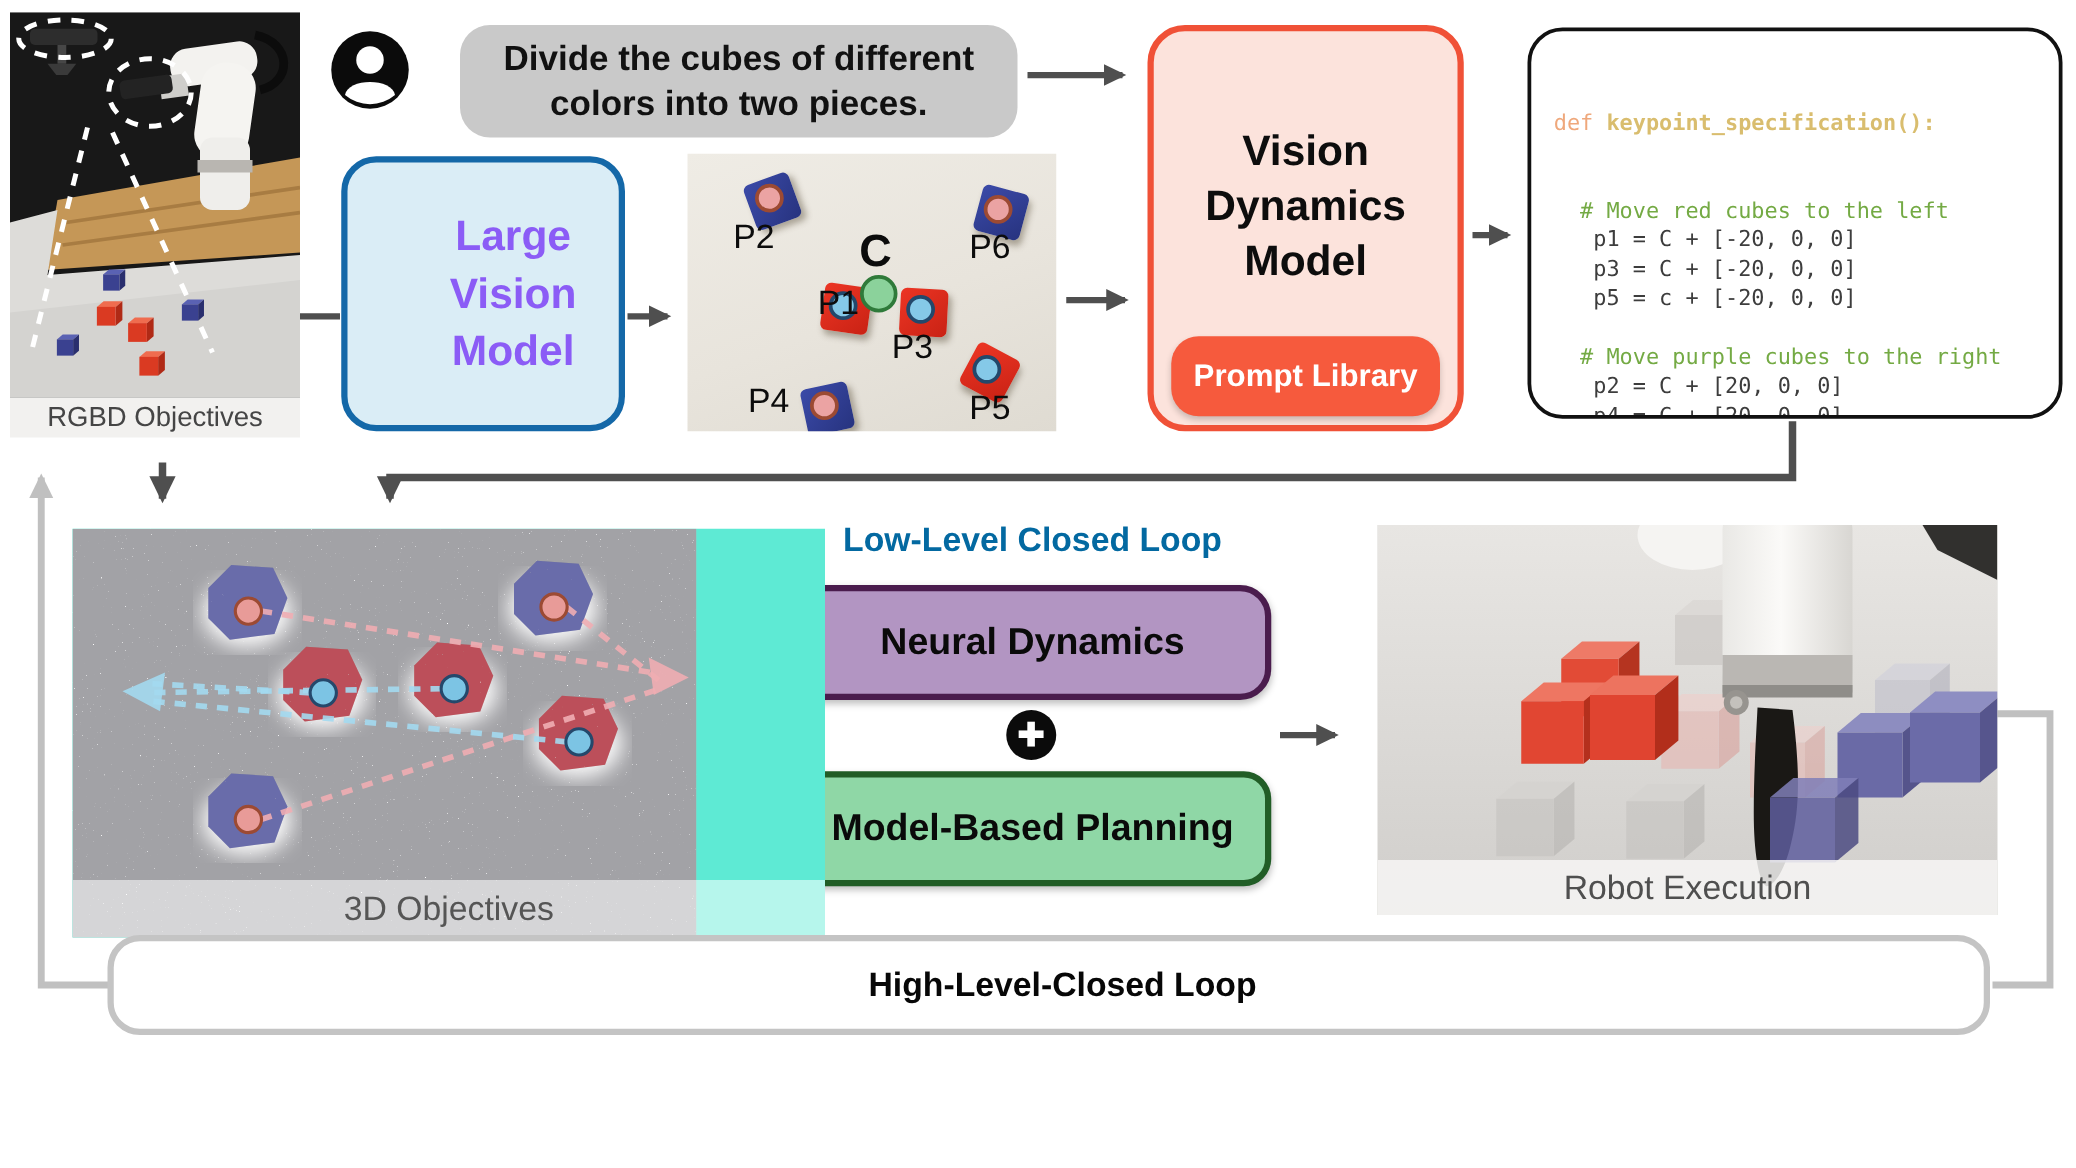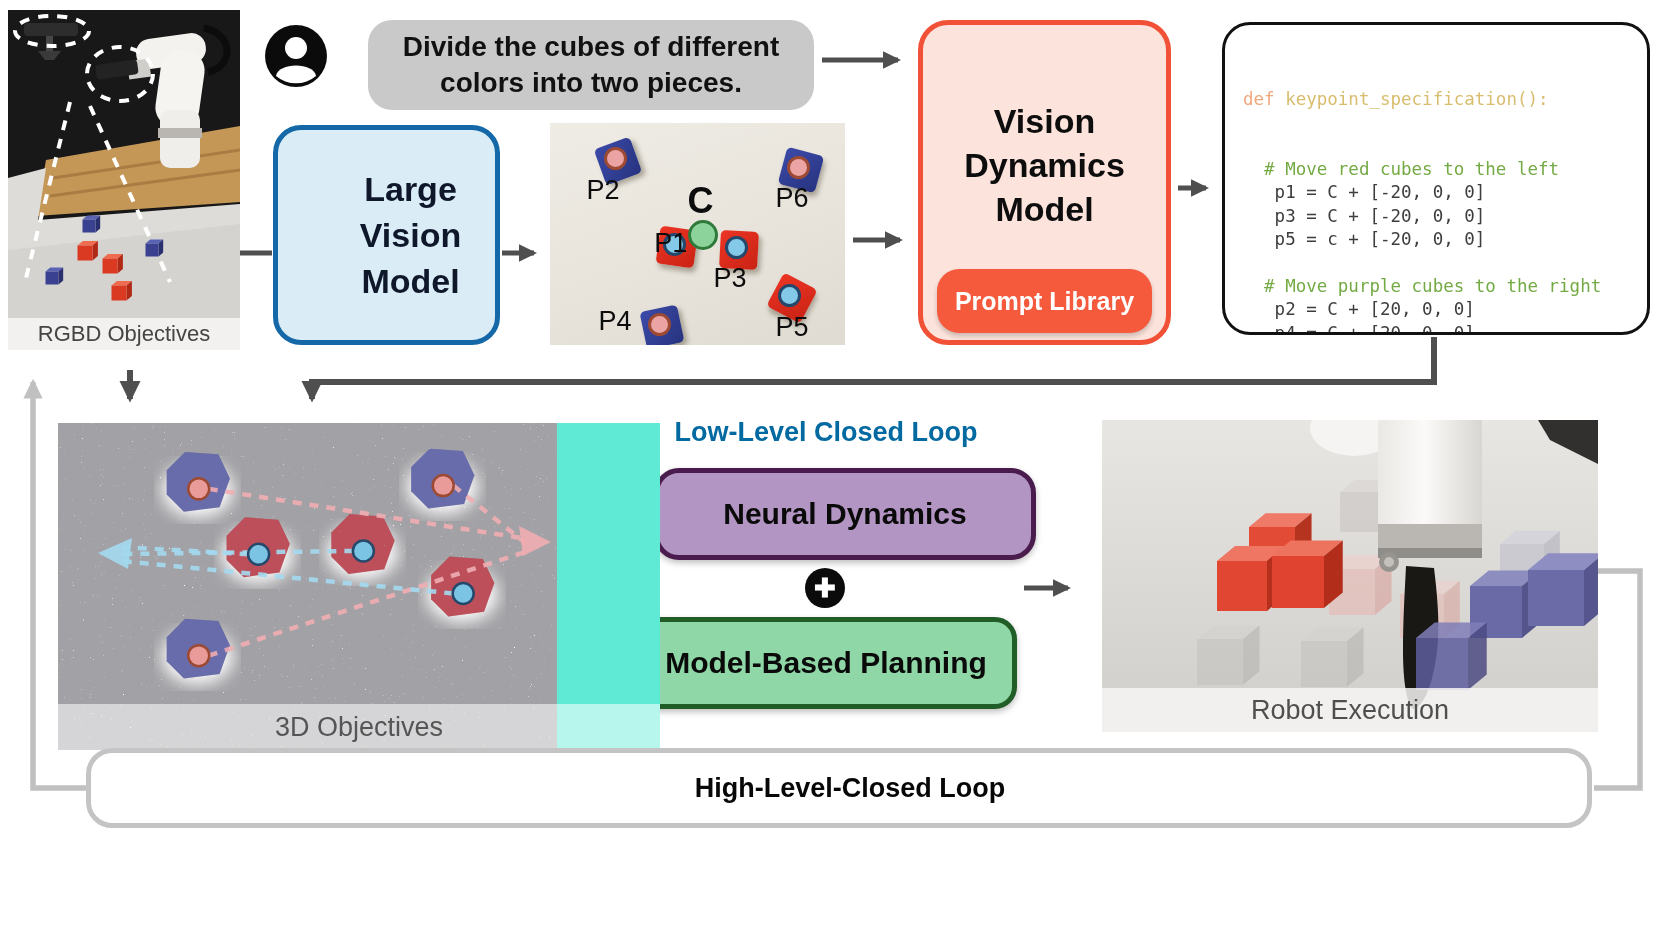--- a/index.html
+++ b/index.html
@@ -20,21 +20,21 @@
   
   .avatar{left:264px;top:24px;width:64px;height:64px;}
   .bubble{left:368px;top:20px;width:446px;height:90px;border-radius:24px;
           background:var(--bubble-fill,#c9c9c9);display:flex;flex-direction:column;
           align-items:center;justify-content:center;font-size:28px;font-weight:bold;
           color:#111;line-height:36px;}
 
   
   .lvm-box{left:273px;top:125px;width:227px;height:220px;border:5px solid var(--lvm-border,#1468a8);
            background:var(--lvm-fill,#daedf6);border-radius:28px;display:flex;flex-direction:column;
-           align-items:center;justify-content:center;font-size:34px;font-weight:bold;color:#0f172a;line-height:46px;padding-left:48px;}
+           align-items:center;justify-content:center;font-size:34px;font-weight:bold;color:#8b5cf6;line-height:46px;padding-left:48px;}
   .vlm-box{left:918px;top:20px;width:253px;height:325px;border:5px solid var(--vlm-border,#f05137);
            background:var(--vlm-fill,#fce3dc);border-radius:30px;color:#0d0d0d;}
   .vlm-title{position:absolute;left:0;top:74px;width:100%;text-align:center;
              font-size:34px;font-weight:bold;line-height:44px;}
   .prompt-btn{position:absolute;left:14px;right:14px;bottom:7px;height:64px;border-radius:22px;
               background:var(--prompt-fill,#f65a3d);color:#fff;display:flex;align-items:center;
               justify-content:center;font-size:25px;font-weight:bold;box-shadow:0 3px 5px rgba(0,0,0,.2);}
 
   
   .kp-panel{left:550px;top:123px;width:295px;height:222px;overflow:hidden;
@@ -49,28 +49,28 @@
   .kp-dot.green{background:var(--marker-green,#8bd29b);border:3px solid #2f7a3a;width:30px;height:30px;}
   .kp-label{position:absolute;font-size:27px;color:#0c0c0c;transform:translate(-50%,-50%);}
   .kp-label.big{font-size:36px;font-weight:bold;}
 
   
   .code-box{left:1222px;top:22px;width:428px;height:313px;background:#fff;border:3px solid #111;
             border-radius:28px;padding:16px 0 0 18px;
             font-family:"DejaVu Sans Mono","Liberation Mono",monospace;
             font-size:17.5px;line-height:23.4px;white-space:pre;overflow:hidden;}
   .code-box .kw{color:var(--code-keyword,#efa87c);}
-  .code-box .fn{color:var(--code-function,#d9bd6e);}
+  .code-box .fn{color:var(--code-function,#d9bd6e);font-weight:bold;}
   .code-box .comment{color:var(--code-comment,#74aa44);}
   .code-box .body{color:var(--code-body,#3d3d3d);}
 
   
   .lowlevel-title{left:635px;top:417px;width:382px;text-align:center;
                   font-size:27px;font-weight:bold;color:#0369a1;}
-  .neural-box{left:654px;top:468px;width:382px;height:92px;border:5px solid var(--neural-border,#4a1c4d);
+  .neural-box{left:635px;top:468px;width:382px;height:92px;border:5px solid var(--neural-border,#4a1c4d);
               background:var(--neural-fill,#b295c2);border-radius:25px;display:flex;align-items:center;
               justify-content:center;font-size:30px;font-weight:bold;color:#0a0a0a;
               box-shadow:0 3px 6px rgba(0,0,0,.25);}
   .plus-circle{left:805px;top:568px;width:40px;height:40px;border-radius:50%;background:#0b0b0b;
                display:flex;align-items:center;justify-content:center;color:#fff;
                font-size:26px;font-weight:bold;line-height:1;}
   .planning-box{left:635px;top:617px;width:382px;height:92px;border:5px solid var(--planning-border,#215d26);
                background:var(--planning-fill,#8fd7a6);border-radius:22px;display:flex;align-items:center;
                justify-content:center;font-size:30px;font-weight:bold;color:#0a0a0a;
                box-shadow:0 3px 6px rgba(0,0,0,.25);}

